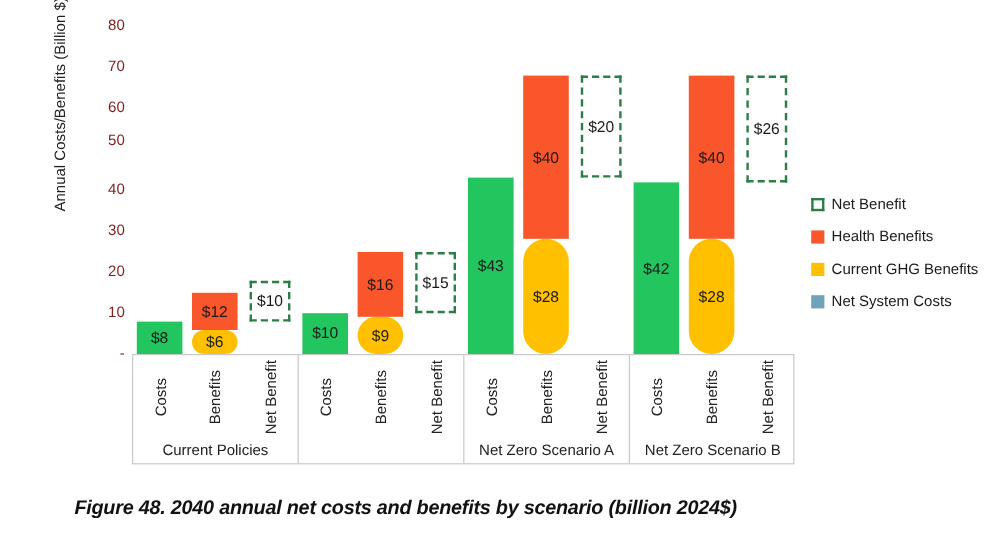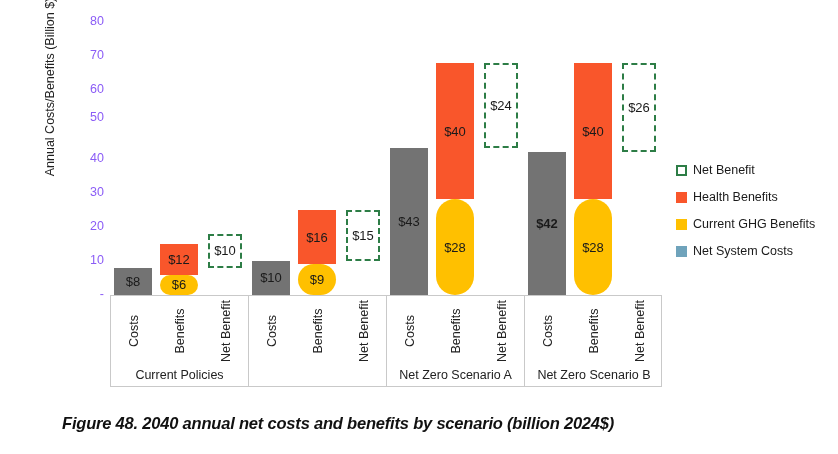--- a/index.html
+++ b/index.html
@@ -11,37 +11,37 @@
   #figure{position:absolute;left:0;top:0;width:838px;height:454px;}
 
   
   .ylabel{
     position:absolute;left:-60px;top:80px;width:220px;
     transform:rotate(-90deg);transform-origin:center center;
     text-align:center;font-size:12.5px;color:#1f1f1f;letter-spacing:0px;
   }
   .ytick{
     position:absolute;right:0;width:40px;text-align:right;
-    font-size:12.5px;color:#8b5cf6;line-height:1;
+    font-size:12.5px;color:#7f1d1d;line-height:1;
   }
   #yticks{position:absolute;left:62px;top:0;width:42px;height:300px;}
 
   
   #plot{
     position:absolute;left:110px;top:16px;width:552px;height:279px;
   }
   .group{
     position:absolute;top:0;bottom:0;
   }
   .col{position:absolute;bottom:0;width:38px;}
 
   .bar{position:absolute;left:0;width:38px;}
   .seg{position:absolute;left:0;width:38px;display:flex;align-items:center;justify-content:center;}
   .seg span{font-size:13px;color:#1a1a1a;}
-  .c-blue{background:#737373;}
+  .c-blue{background:#22c55e;}
   .c-orange{background:#f9562b;}
   .c-yellow{background:#ffc000;border-radius:19px;}
 
   .netbox{
     position:absolute;left:2px;width:34px;
     border:2.4px dashed #2d7d46;background:transparent;
     display:flex;align-items:center;justify-content:center;
     box-sizing:border-box;
   }
   .netbox span{font-size:13px;color:#1a1a1a;white-space:nowrap;}
@@ -169,28 +169,28 @@
             <div class="seg c-yellow" style="bottom: 0px; height: 95.55px;">
               <span>$28</span>
             </div>
             <div class="seg c-orange" style="bottom: 95.55px; height: 136.5px;">
               <span>$40</span>
             </div>
           </div>
         </div>
         <div class="col" style="left: 96px;">
           <div class="netbox" style="bottom: 146.738px; height: 85.3125px;">
-            <span>$24</span>
+            <span>$20</span>
           </div>
         </div>
       </div>
       <div class="group" style="left: 414px; width: 138px;">
         <div class="col" style="left: 4px;">
           <div class="bar" style="bottom: 0px; height: 143.325px;">
-            <div class="seg c-blue" style="bottom: 0px; height: 143.325px; font-weight: bold;">
+            <div class="seg c-blue" style="bottom: 0px; height: 143.325px;">
               <span>$42</span>
             </div>
           </div>
         </div>
         <div class="col" style="left: 50px;">
           <div class="bar" style="bottom: 0px; height: 232.05px;">
             <div class="seg c-yellow" style="bottom: 0px; height: 95.55px;">
               <span>$28</span>
             </div>
             <div class="seg c-orange" style="bottom: 95.55px; height: 136.5px;">

